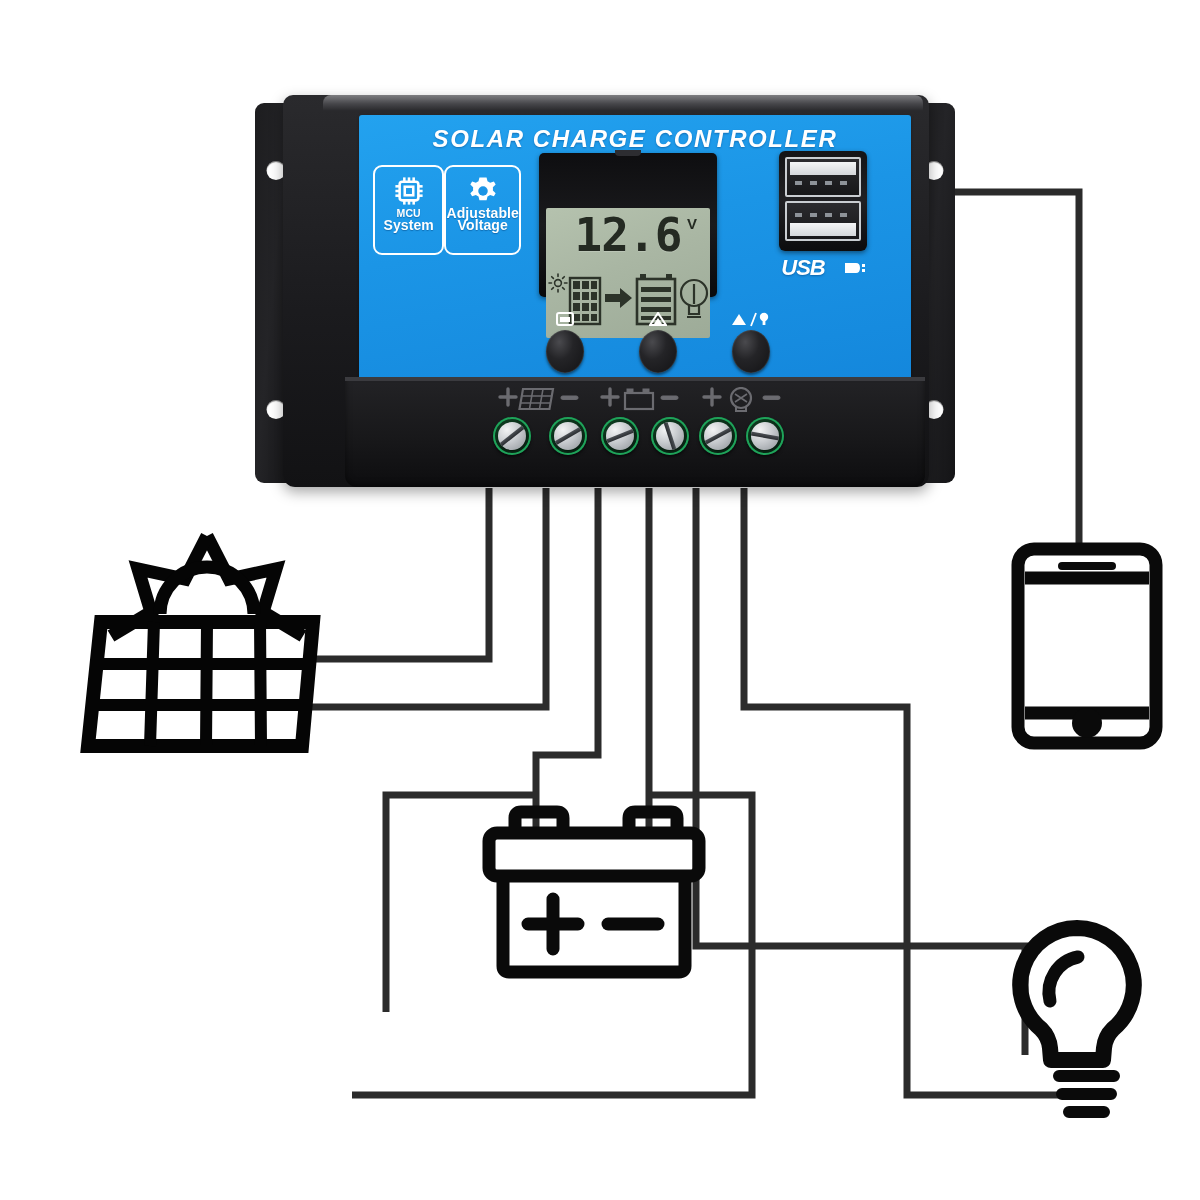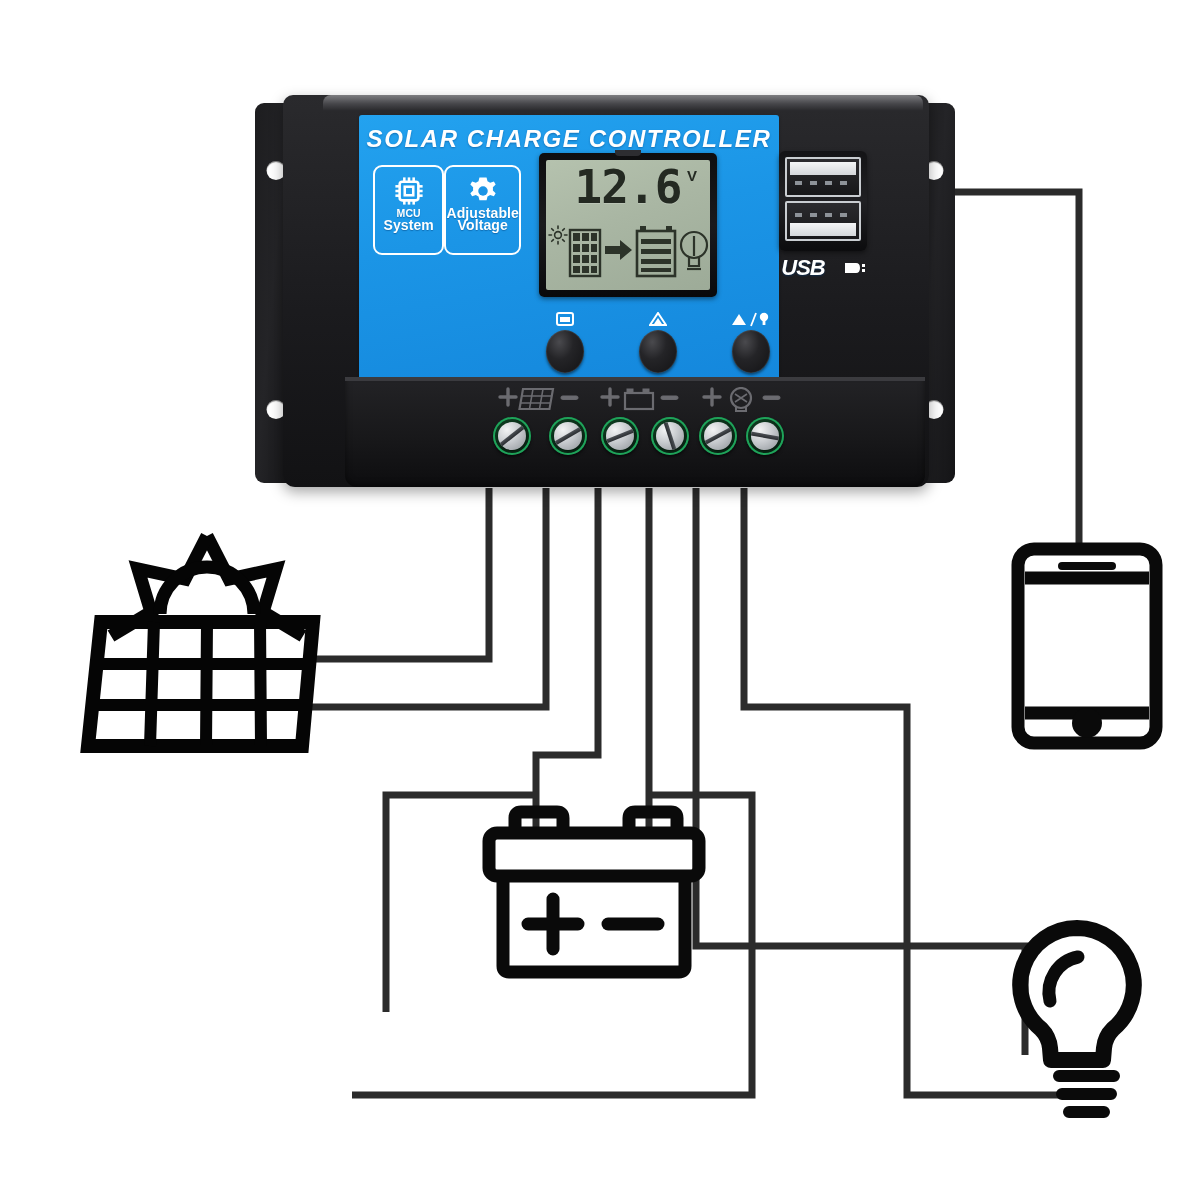--- a/index.html
+++ b/index.html
@@ -49,21 +49,21 @@
     border-radius:0 0 12px 12px;
     box-shadow:0 -2px 6px rgba(0,0,0,.5) inset;
   }
   #lower-bar-edge{
     position:absolute;left:62px;top:282px;width:580px;height:4px;
     background:#3b3b3f;
   }
 
   
   #faceplate{
-    position:absolute;left:76px;top:20px;width:420px;height:268px;
+    position:absolute;left:76px;top:20px;width:552px;height:268px;
     background:linear-gradient(170deg,#23a2ef 0%,#1b95e6 42%,#1487dc 100%);
     border-radius:3px;
     box-shadow:0 1px 3px rgba(0,0,0,.3);
     text-decoration:underline;
   }
   #brand-title{
     position:absolute;left:0;top:10px;width:100%;text-align:center;
     color:#ffffff;font-style:italic;font-weight:bold;
     font-size:24px;letter-spacing:1.6px;
     text-shadow:0 1px 2px rgba(0,60,120,.45);
@@ -94,21 +94,21 @@
     border-radius:5px;padding:7px;box-sizing:border-box;
     box-shadow:0 2px 5px rgba(0,0,0,.45);
   }
   #lcd-nub{
     position:absolute;left:50%;top:-3px;transform:translateX(-50%);
     width:26px;height:6px;background:#2d2d31;border-radius:0 0 4px 4px;
   }
   #lcd{
     width:100%;height:100%;
     background:linear-gradient(160deg,#b5c2ae 0%,#a9b6a3 45%,#9dab98 100%);
-    border-radius:2px;position:relative;overflow:hidden;
+    border-radius:2px;position:relative;overflow:hidden;margin-top:48px;
   }
   #lcd-value{
     position:absolute;left:0;top:4px;width:100%;text-align:center;
     color:#242a22;font-size:46px;font-weight:bold;line-height:46px;
     font-family:"DejaVu Sans Mono", monospace;
     letter-spacing:-1px;
     text-shadow:0 1px 0 rgba(255,255,255,.18);
   }
   #lcd-unit{
     position:absolute;right:13px;top:7px;

